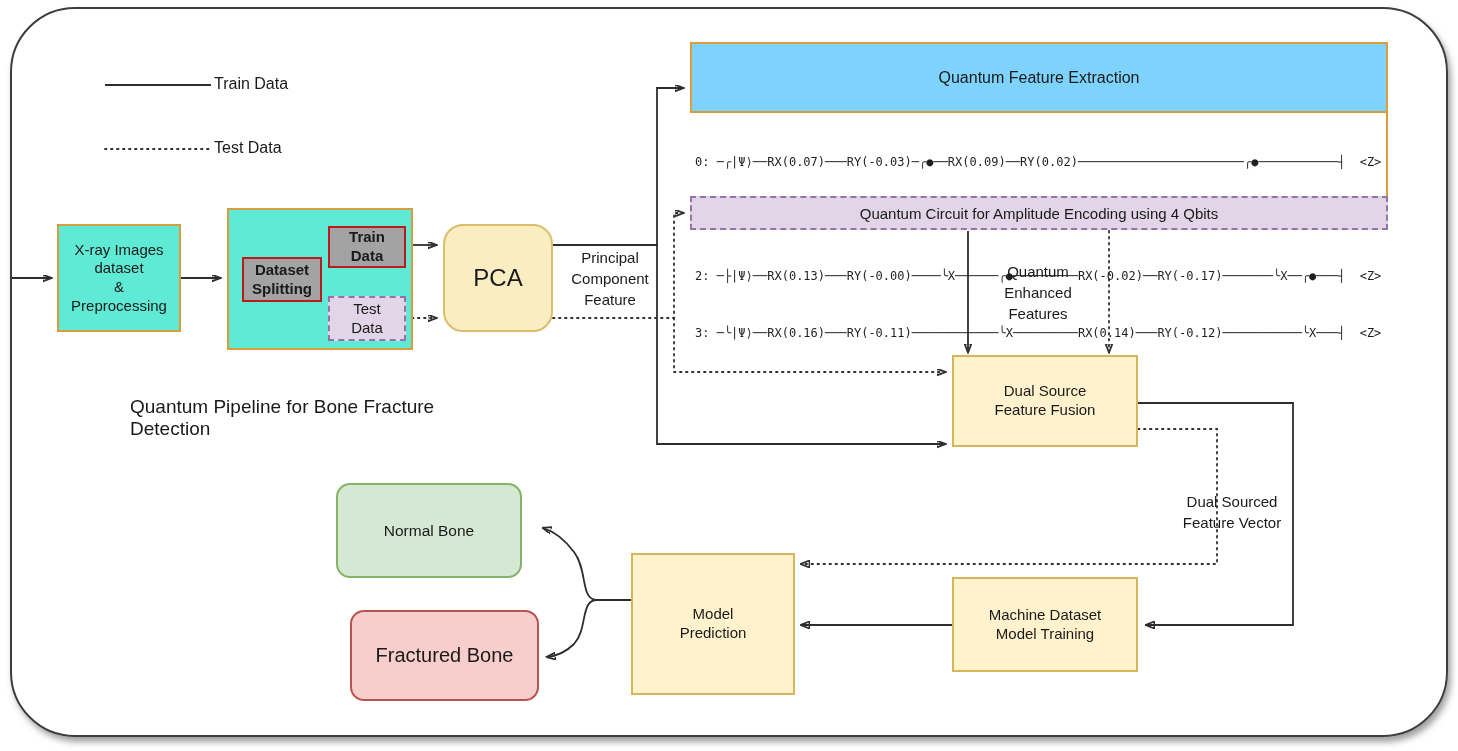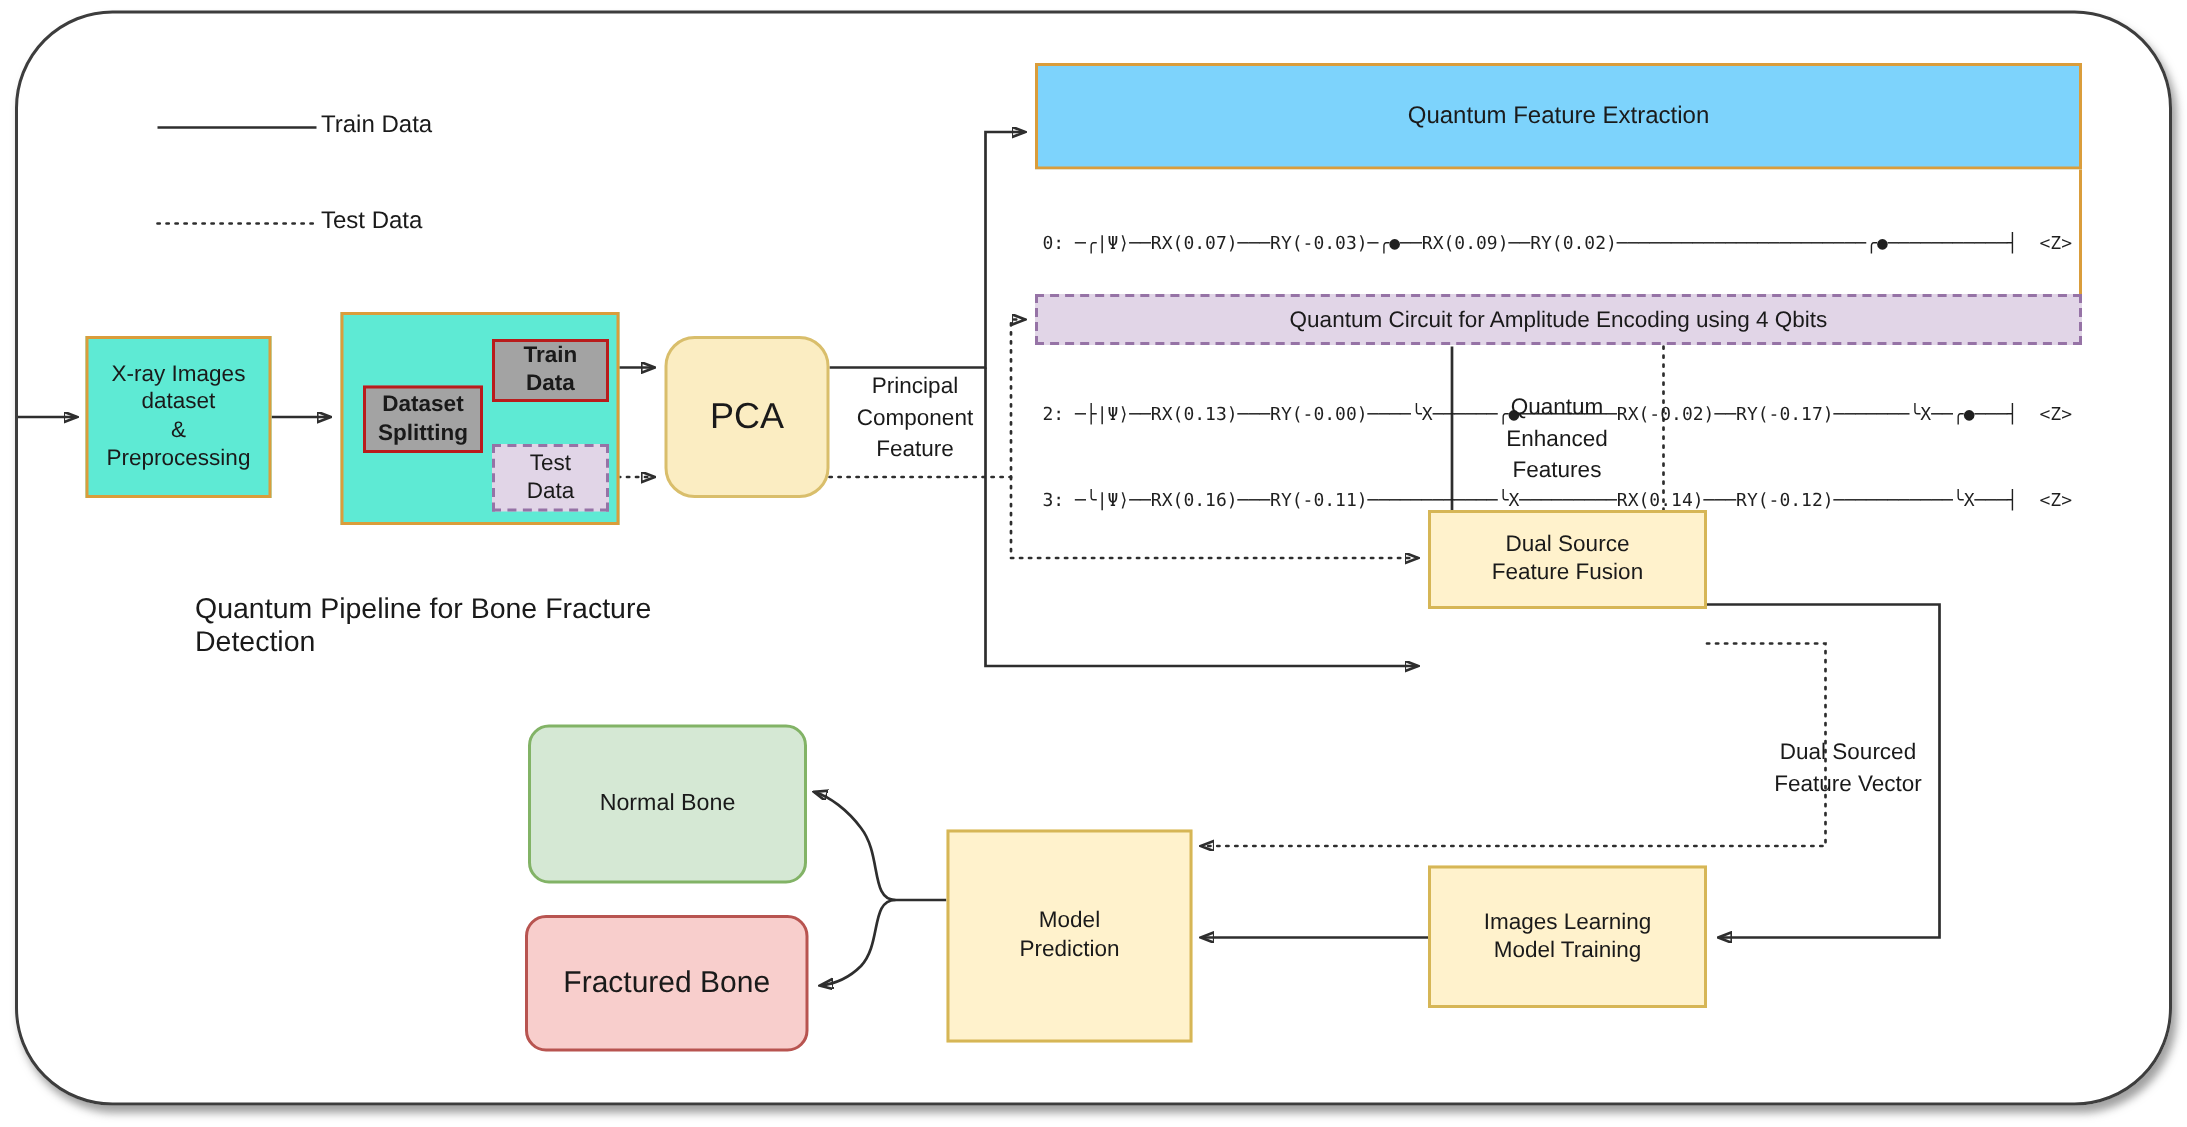--- a/index.html
+++ b/index.html
@@ -123,22 +123,22 @@
 
   <div class="floatlabel" style="left:556px;top:247px;width:108px;">Principal
 Component
 Feature</div>
   <div class="floatlabel" style="left:980px;top:261px;width:116px;">Quantum
 Enhanced
 Features</div>
   <div class="floatlabel" style="left:1163px;top:491px;width:138px;">Dual Sourced
 Feature Vector</div>
 
-  <div class="node yellow" style="left:952px;top:340px;width:186px;height:66px;">Dual Source
+  <div class="node yellow" style="left:952px;top:355px;width:186px;height:92px;">Dual Source
 Feature Fusion</div>
-  <div class="node yellow" style="left:952px;top:577px;width:186px;height:95px;">Images Learning
+  <div class="node yellow" style="left:952px;top:577px;width:186px;height:95px;">Machine Dataset
 Model Training</div>
   <div class="node yellow" style="left:631px;top:530px;width:164px;height:142px;margin-top:23px;">Model
 Prediction</div>
-  <div class="node green" style="left:352px;top:483px;width:186px;height:106px;">Normal Bone</div>
+  <div class="node green" style="left:336px;top:483px;width:186px;height:95px;">Normal Bone</div>
   <div class="node red" style="left:350px;top:610px;width:189px;height:91px;">Fractured Bone</div>
 
 </div>
 
 </body></html>

